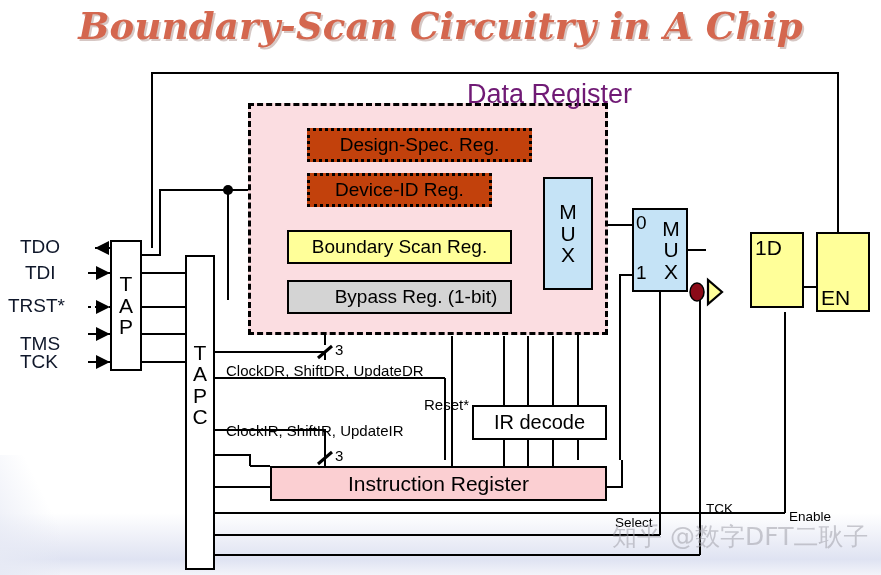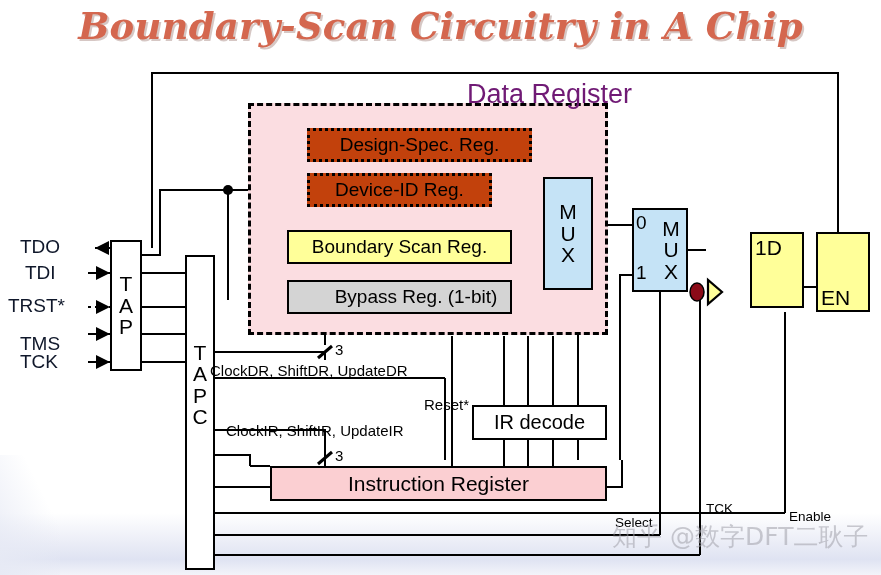--- a/index.html
+++ b/index.html
@@ -205,21 +205,21 @@
   <div class="box ff" style="left:706px;top:232px;width:54px;height:76px;align-items:flex-start;justify-content:flex-start;padding:2px 0 0 3px;font-size:21px;">
     <span>1D</span>
   </div>
   <div class="box ff" style="left:772px;top:232px;width:54px;height:80px;align-items:flex-end;justify-content:flex-start;padding:0 0 0 3px;font-size:21px;">
     <span>EN</span>
   </div>
 
   <div class="box" style="left:472px;top:405px;width:135px;height:35px;font-size:20px;">IR decode</div>
   <div class="box reg-pink" style="left:270px;top:466px;width:337px;height:35px;font-size:21px;">Instruction Register</div>
 
-  <div class="lbl-sm" style="left:210px;top:362px;">ClockDR, ShiftDR, UpdateDR</div>
+  <div class="lbl-sm" style="left:226px;top:362px;">ClockDR, ShiftDR, UpdateDR</div>
   <div class="lbl-sm" style="left:335px;top:341px;">3</div>
   <div class="lbl-sm" style="left:424px;top:396px;">Reset*</div>
   <div class="lbl-sm" style="left:226px;top:422px;">ClockIR, ShiftIR, UpdateIR</div>
   <div class="lbl-sm" style="left:335px;top:447px;">3</div>
 
   <div class="lbl-xs" style="left:615px;top:515px;">Select</div>
   <div class="lbl-xs" style="left:706px;top:501px;">TCK</div>
   <div class="lbl-xs" style="left:789px;top:509px;">Enable</div>
 
   <div class="watermark">知乎 @数字DFT二耿子</div>

